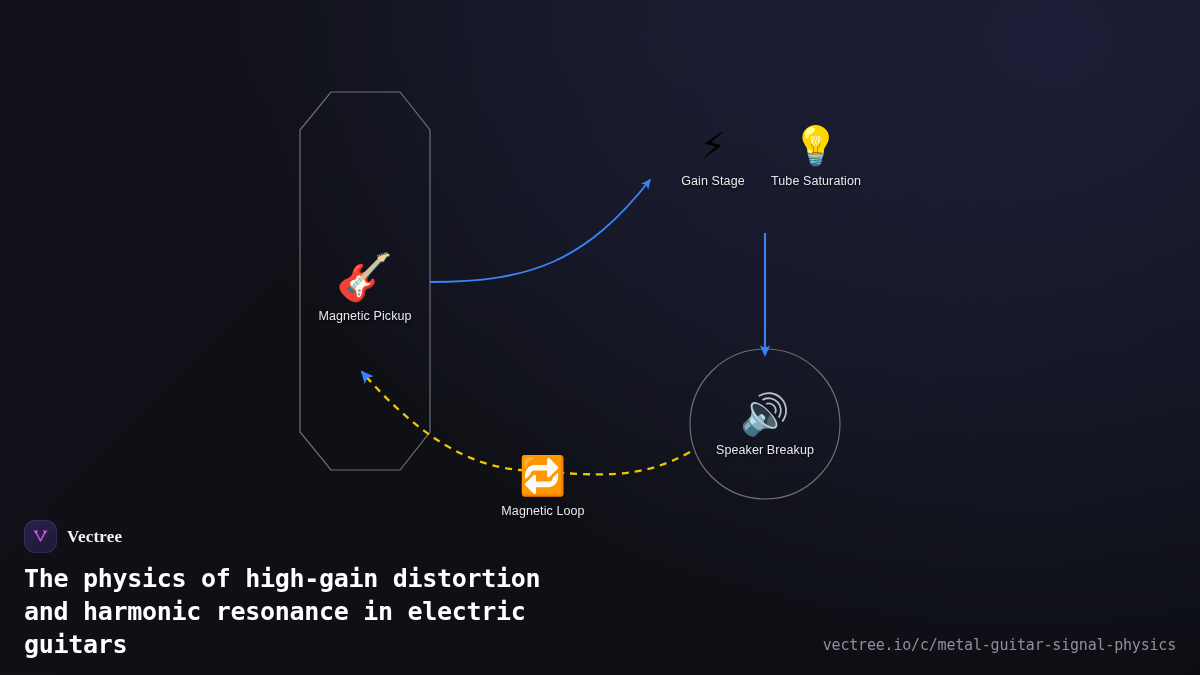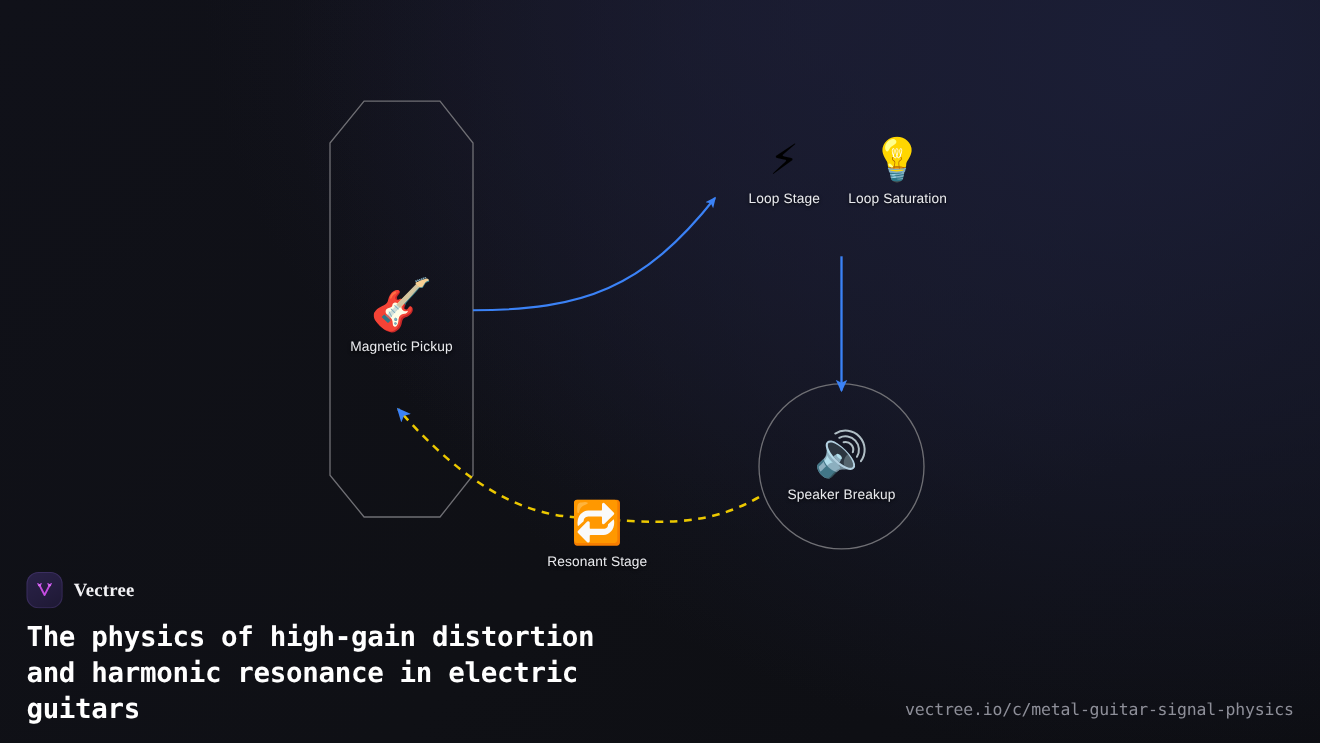--- a/index.html
+++ b/index.html
@@ -154,36 +154,36 @@
     <path d="M 690,452 C 640,480 600,476 520,470 C 470,466 420,438 362,372" fill="none" stroke="#ecc800" stroke-width="2.3" stroke-dasharray="7 6" stroke-linecap="butt" marker-end="url(#arrow-blue-3)"></path>
   </svg>
 
   <div class="node" id="node-pickup">
     <span class="node-glyph">🎸</span>
     <span class="node-label">Magnetic Pickup</span>
   </div>
 
   <div class="node" id="node-gain">
     <span class="node-glyph">⚡</span>
-    <span class="node-label">Loop Stage</span>
+    <span class="node-label">Gain Stage</span>
   </div>
 
   <div class="node" id="node-tube">
     <span class="node-glyph">💡</span>
-    <span class="node-label">Loop Saturation</span>
+    <span class="node-label">Tube Saturation</span>
   </div>
 
   <div class="node" id="node-speaker">
     <span class="node-glyph">🔊</span>
     <span class="node-label">Speaker Breakup</span>
   </div>
 
   <div class="node" id="node-loop">
     <span class="node-glyph">🔁</span>
-    <span class="node-label">Resonant Stage</span>
+    <span class="node-label">Magnetic Loop</span>
   </div>
 
   <div id="footer">
 
     <div id="brand-row">
       <div id="brand-mark">
         <svg width="19" height="19" viewBox="0 0 24 24" xmlns="http://www.w3.org/2000/svg">
           <path d="M6.2 6.4 L12 17.6 L17.8 6.4" fill="none" stroke="#c44ce0" stroke-width="2.1" stroke-linecap="round" stroke-linejoin="round"></path>
           <path d="M6.2 6.4 L4.3 4.6 M6.2 6.4 L8.1 4.6" fill="none" stroke="#b84ae0" stroke-width="1.7" stroke-linecap="round"></path>
           <path d="M17.8 6.4 L15.9 4.6 M17.8 6.4 L19.7 4.6" fill="none" stroke="#b84ae0" stroke-width="1.7" stroke-linecap="round"></path>

